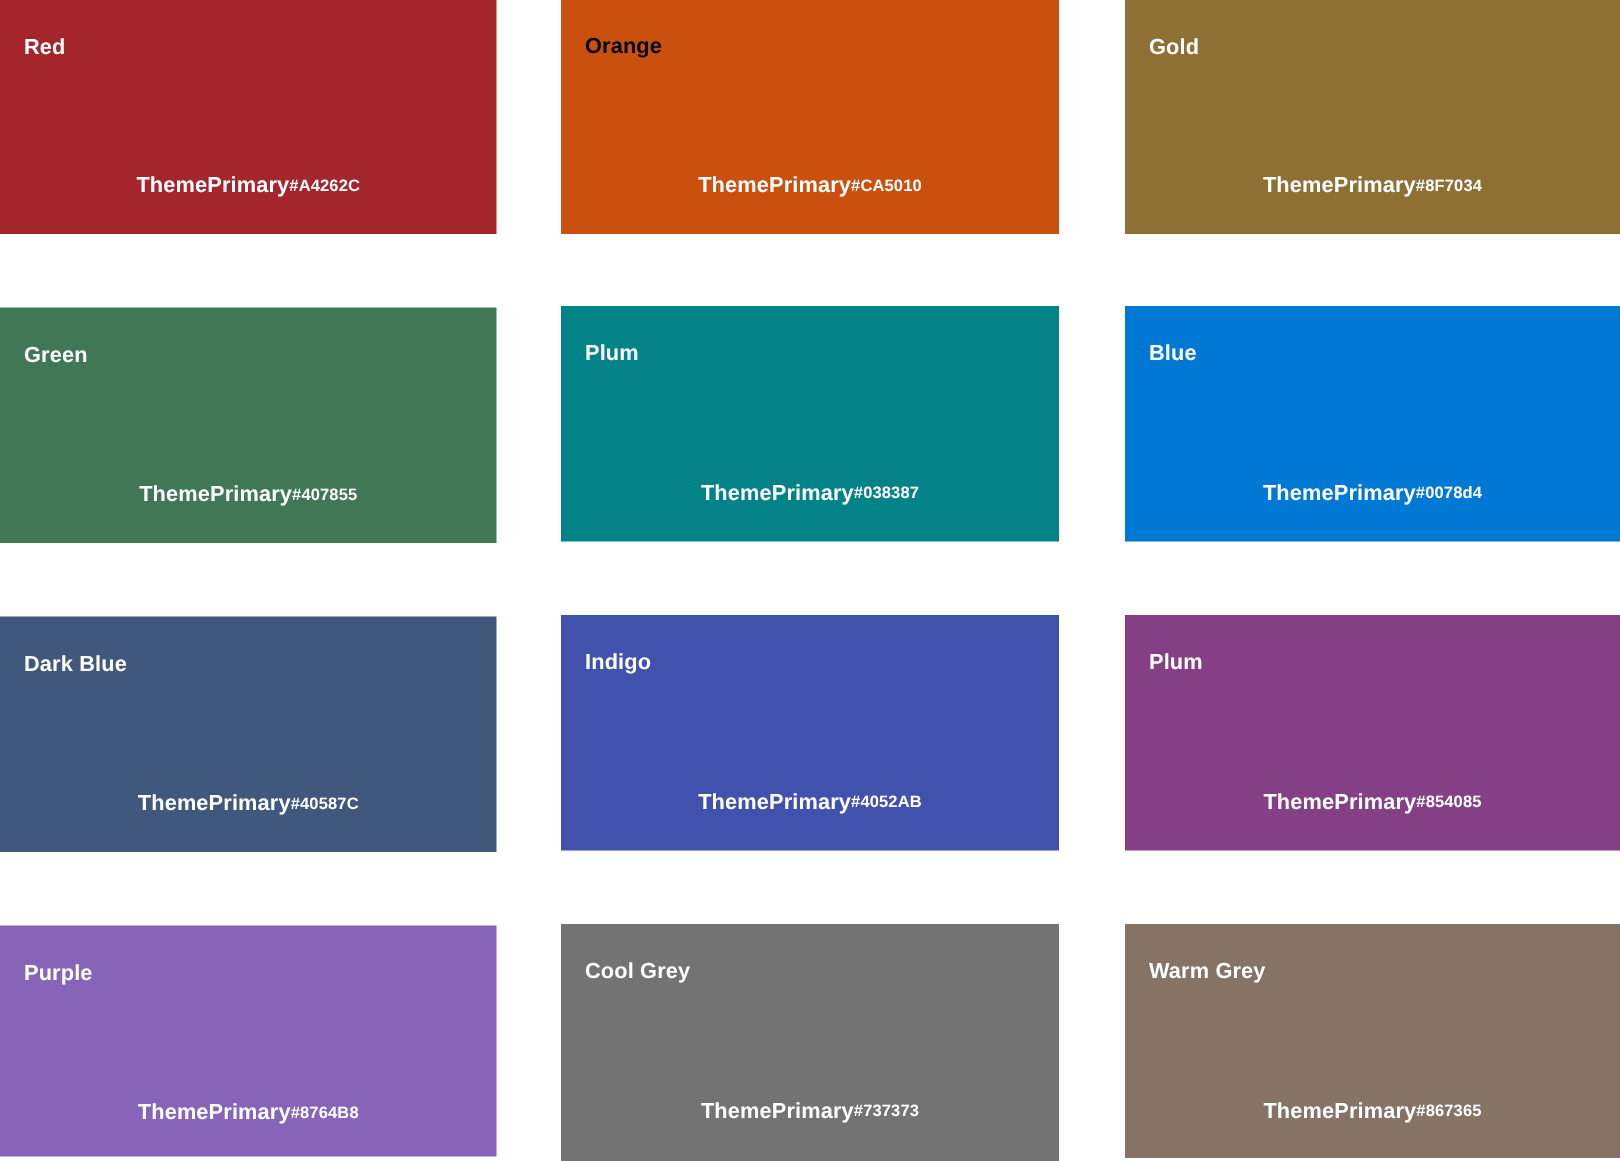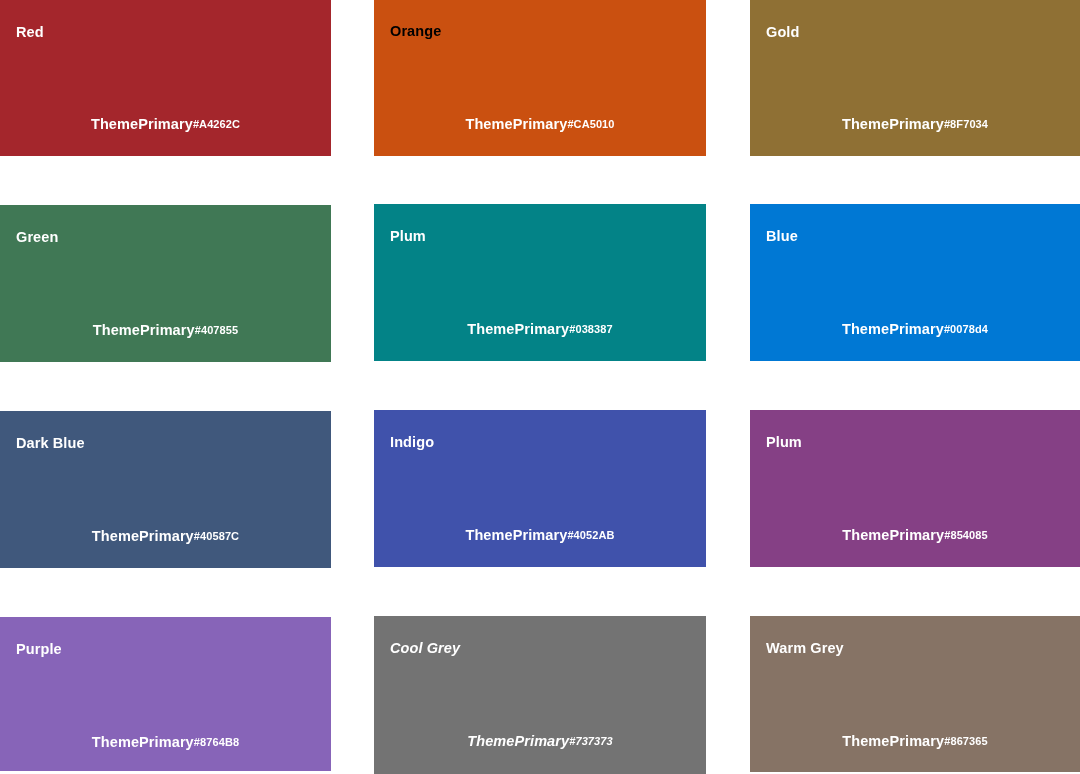--- a/index.html
+++ b/index.html
@@ -149,21 +149,21 @@
   </div>
 
   <div class="swatch-card" style="left: 0px; top: 617px; width: 331px; height: 154px; background-color: rgb(135, 100, 184);">
     <div class="swatch-name" style="color: rgb(255, 255, 255);">Purple</div>
     <div class="swatch-footer" style="bottom:19px;">
       <span class="slot-label" style="color: rgb(255, 255, 255);">ThemePrimary</span>
       <span class="slot-value" style="color: rgb(255, 255, 255);">#8764B8</span>
     </div>
   </div>
 
-  <div class="swatch-card" style="left: 374px; top: 616px; width: 332px; height: 158px; background-color: rgb(115, 115, 115); font-style: italic;">
+  <div class="swatch-card" style="left: 374px; top: 616px; width: 332px; height: 158px; background-color: rgb(115, 115, 115);">
     <div class="swatch-name" style="color: rgb(255, 255, 255);">Cool Grey</div>
     <div class="swatch-footer" style="bottom:23px;">
       <span class="slot-label" style="color: rgb(255, 255, 255);">ThemePrimary</span>
       <span class="slot-value" style="color: rgb(255, 255, 255);">#737373</span>
     </div>
   </div>
 
   <div class="swatch-card" style="left: 750px; top: 616px; width: 330px; height: 156px; background-color: rgb(134, 115, 101);">
     <div class="swatch-name" style="color: rgb(255, 255, 255);">Warm Grey</div>
     <div class="swatch-footer" style="bottom:21px;">

